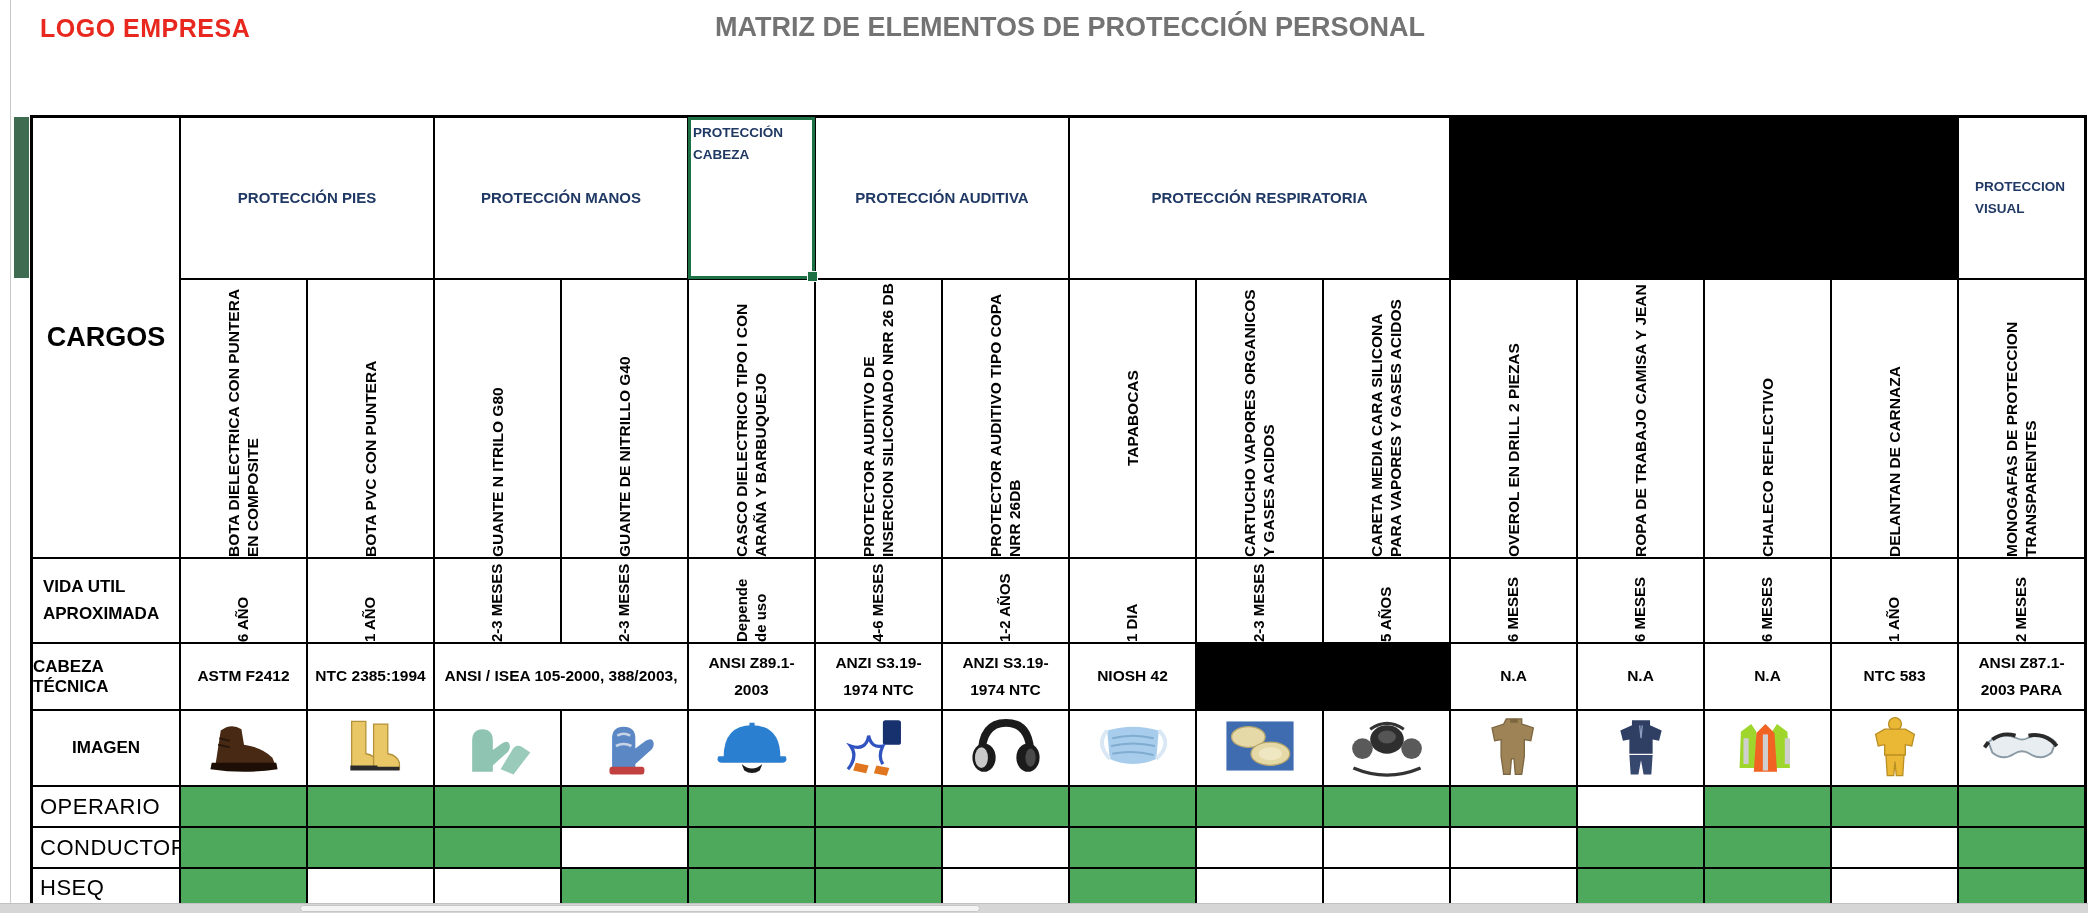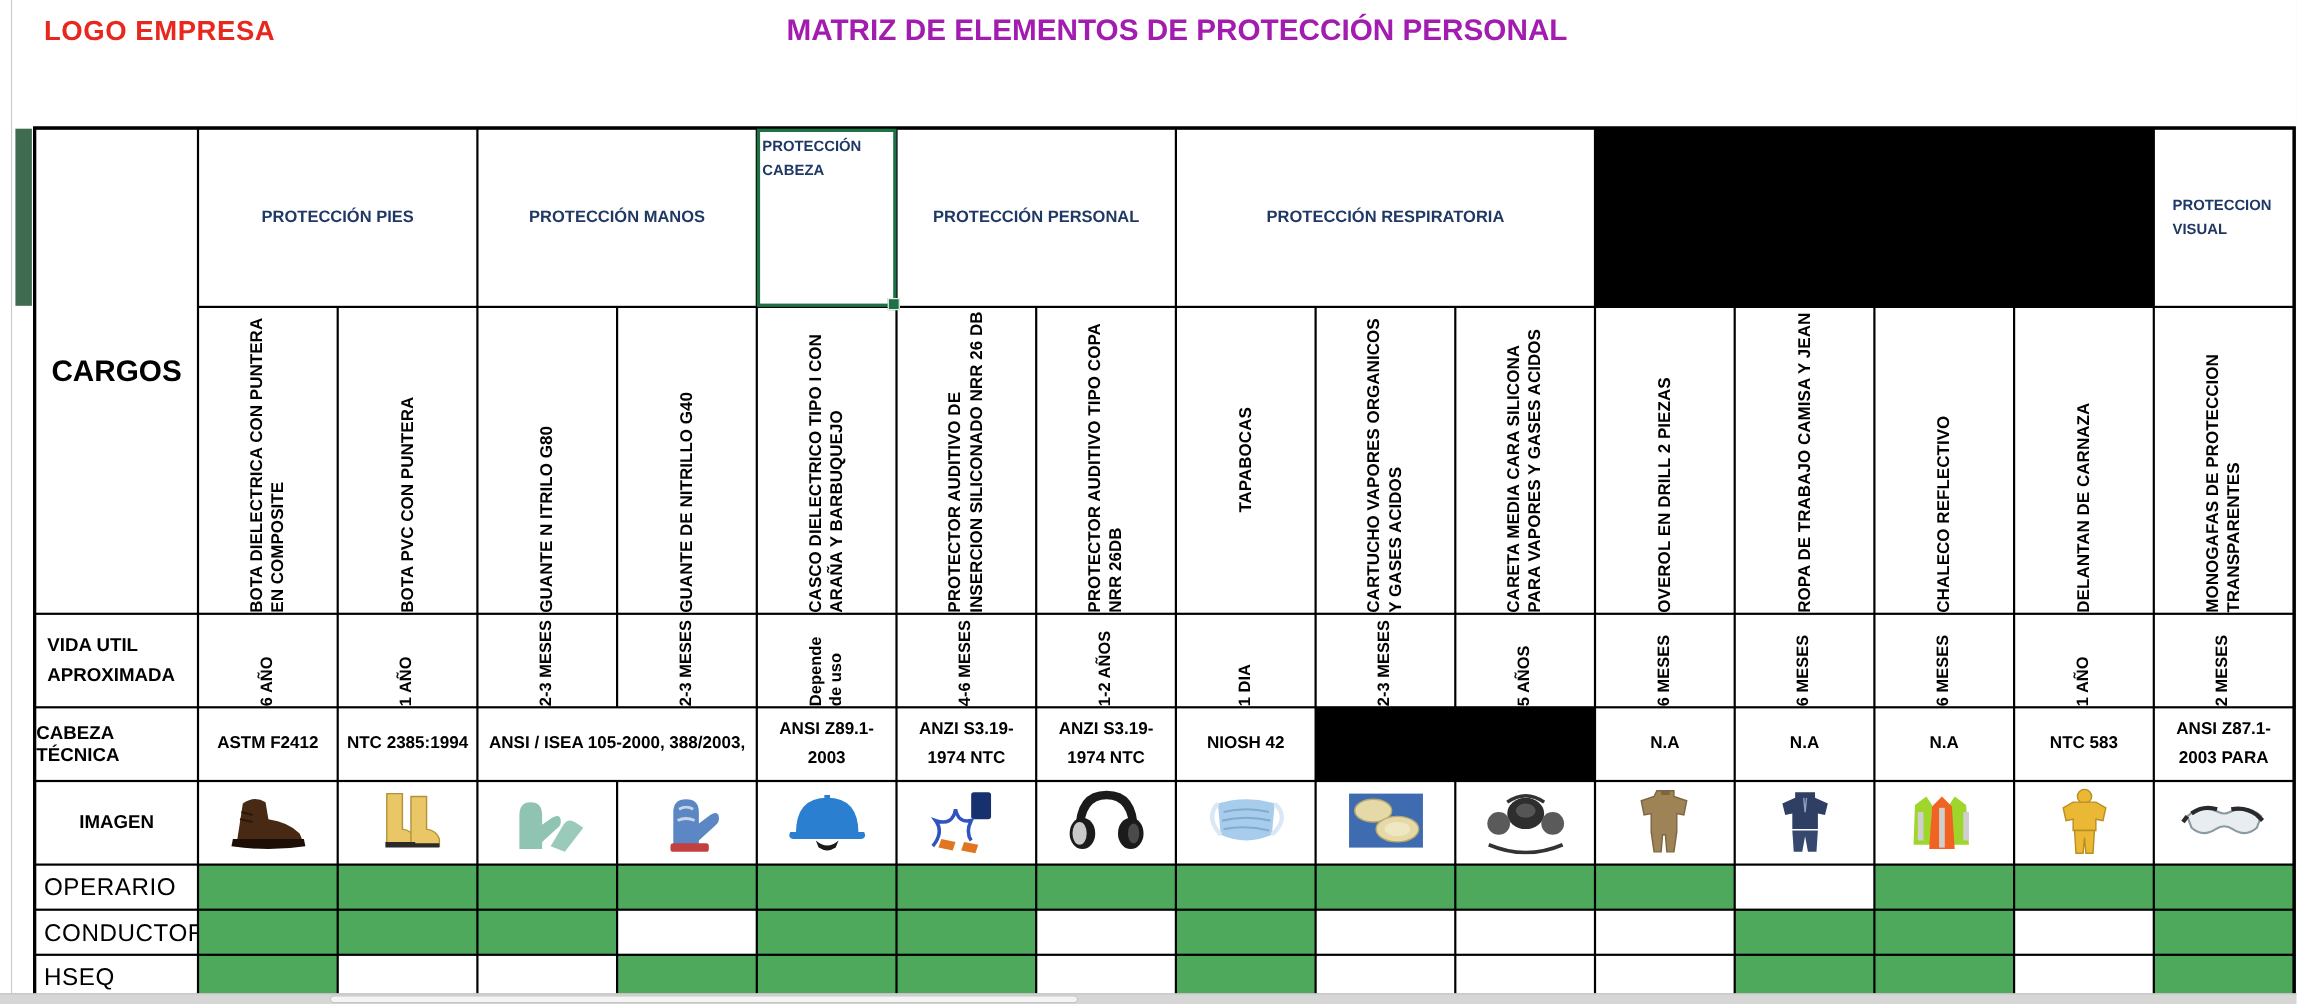--- a/index.html
+++ b/index.html
@@ -3,21 +3,21 @@
 <meta charset="utf-8">
 <style>
   html,body{margin:0;padding:0;background:#fff;}
   #stage{position:relative;width:2088px;height:913px;background:#fff;overflow:hidden;
          font-family:"Liberation Sans",sans-serif;}
   
   #gutter-line{position:absolute;left:10px;top:0;width:1px;height:913px;background:#c9c9c9;}
   #row-sel-bar{position:absolute;left:14px;top:117px;width:15px;height:161px;background:#3f6c51;}
   
   #logo{position:absolute;left:40px;top:14px;font-size:25px;font-weight:bold;color:#e8281e;letter-spacing:0.5px;}
-  #title{position:absolute;left:520px;top:12px;width:1100px;text-align:center;font-size:27px;font-weight:bold;color:#a21caf;}
+  #title{position:absolute;left:520px;top:12px;width:1100px;text-align:center;font-size:27px;font-weight:bold;color:#737373;}
   
   #grid{position:absolute;left:30px;top:115px;display:grid;background:#000;border:3px solid #000;gap:2px;
         grid-template-columns:146px repeat(15,125px);
         grid-template-rows:160px 277px 83px 65px 74px 39px 39px 37px;}
   .cell{background:#fff;position:relative;box-sizing:border-box;color:#000;}
   .cat{display:flex;align-items:center;justify-content:center;text-align:center;
        color:#1f3864;font-weight:bold;font-size:15px;line-height:1.6;padding:18px 6px;}
   .cat.topleft{align-items:flex-start;justify-content:flex-start;text-align:left;font-size:13.5px;padding:4px 4px;}
   .cat.leftmid{justify-content:flex-start;text-align:left;font-size:13.5px;padding:0 16px;}
   .selected{outline:3px solid #1e7145;outline-offset:-2px;z-index:2;}
@@ -53,21 +53,21 @@
   <div id="title">MATRIZ DE ELEMENTOS DE PROTECCIÓN PERSONAL</div>
 
   <div id="grid">
     <div class="cell cargos">CARGOS</div>
     <div class="cell rowlab vida-lab" style="grid-row:3;grid-column:1">VIDA UTIL APROXIMADA</div>
     <div class="cell rowlab center-lab" style="grid-row:4;grid-column:1">CABEZA TÉCNICA</div>
     <div class="cell rowlab center-lab" style="grid-row:5;grid-column:1">IMAGEN</div>
   <div class="cell cat" style="grid-area: 1 / 2 / auto / span 2;">PROTECCIÓN PIES</div>
       <div class="cell cat" style="grid-area: 1 / 4 / auto / span 2;">PROTECCIÓN MANOS</div>
       <div class="cell cat topleft selected" style="grid-area: 1 / 6 / auto / span 1;">PROTECCIÓN CABEZA<div class="handle"></div></div>
-      <div class="cell cat" style="grid-area: 1 / 7 / auto / span 2;">PROTECCIÓN PERSONAL</div>
+      <div class="cell cat" style="grid-area: 1 / 7 / auto / span 2;">PROTECCIÓN AUDITIVA</div>
       <div class="cell cat" style="grid-area: 1 / 9 / auto / span 3;">PROTECCIÓN RESPIRATORIA</div>
       <div class="cell cat leftmid" style="grid-area: 1 / 16 / auto / span 1;">PROTECCION VISUAL</div>
       <div class="cell " style="grid-area: 2 / 2 / auto / span 1;">
         <div class="vwrap">
           <div class="vtext">BOTA DIELECTRICA CON PUNTERA EN COMPOSITE</div>
         </div>
       </div>
       <div class="cell vida" style="grid-area: 3 / 2 / auto / span 1;">
         <div class="vwrap">
           <div class="vtext">6 AÑO</div>

